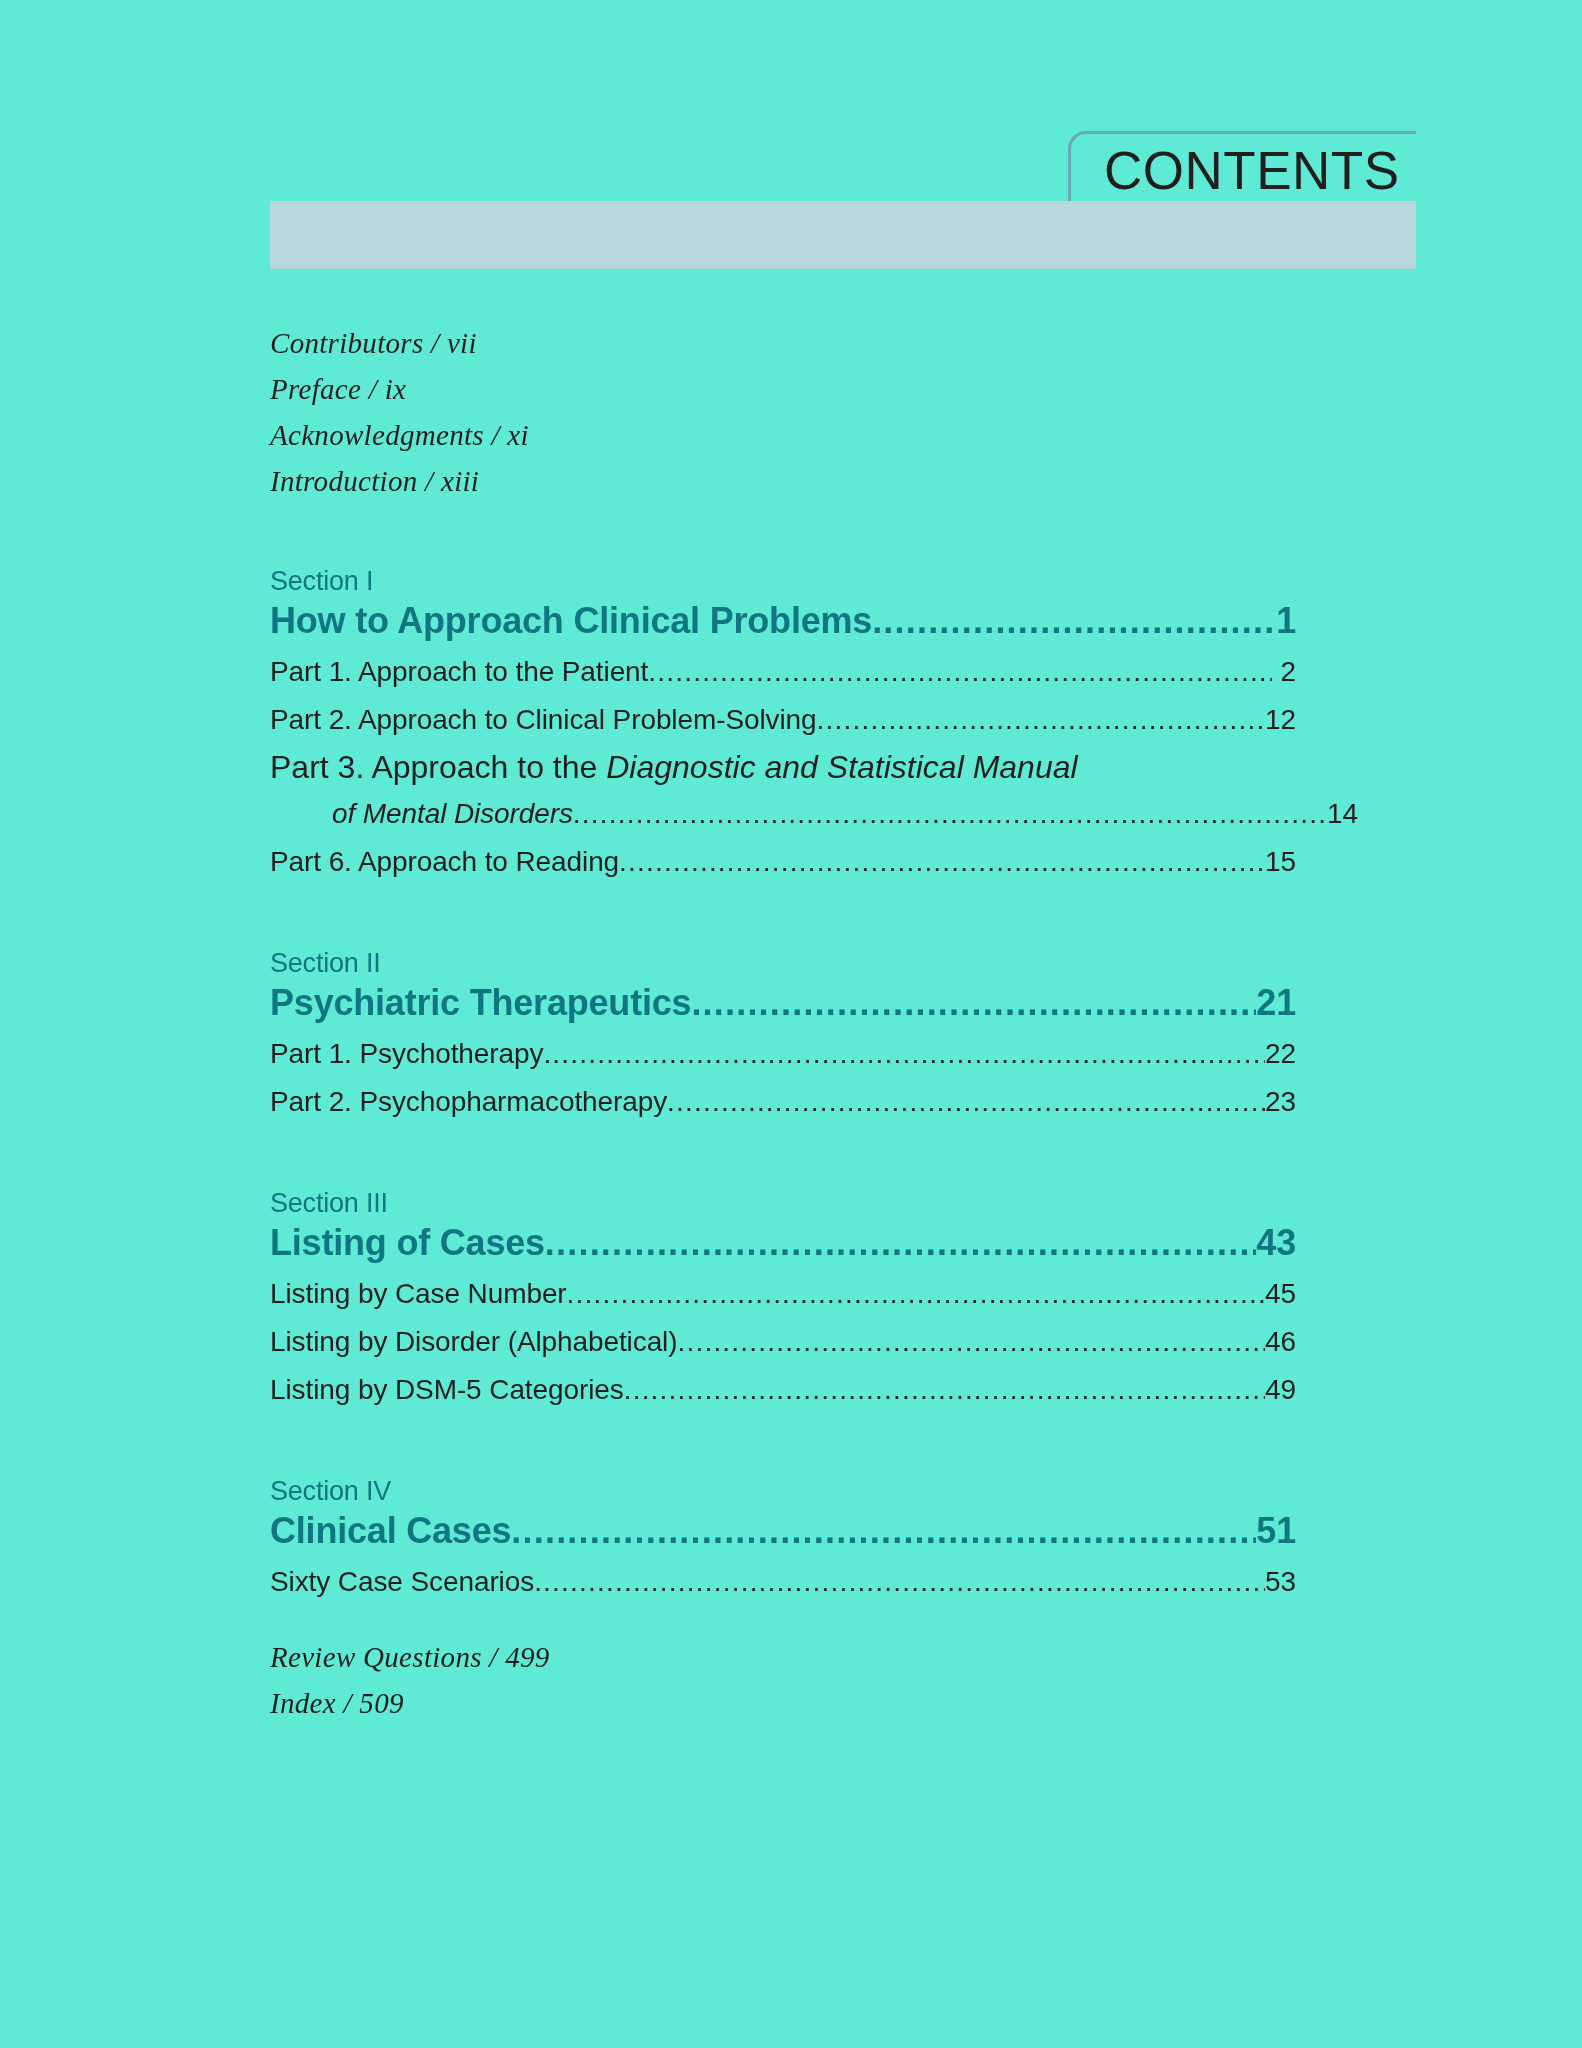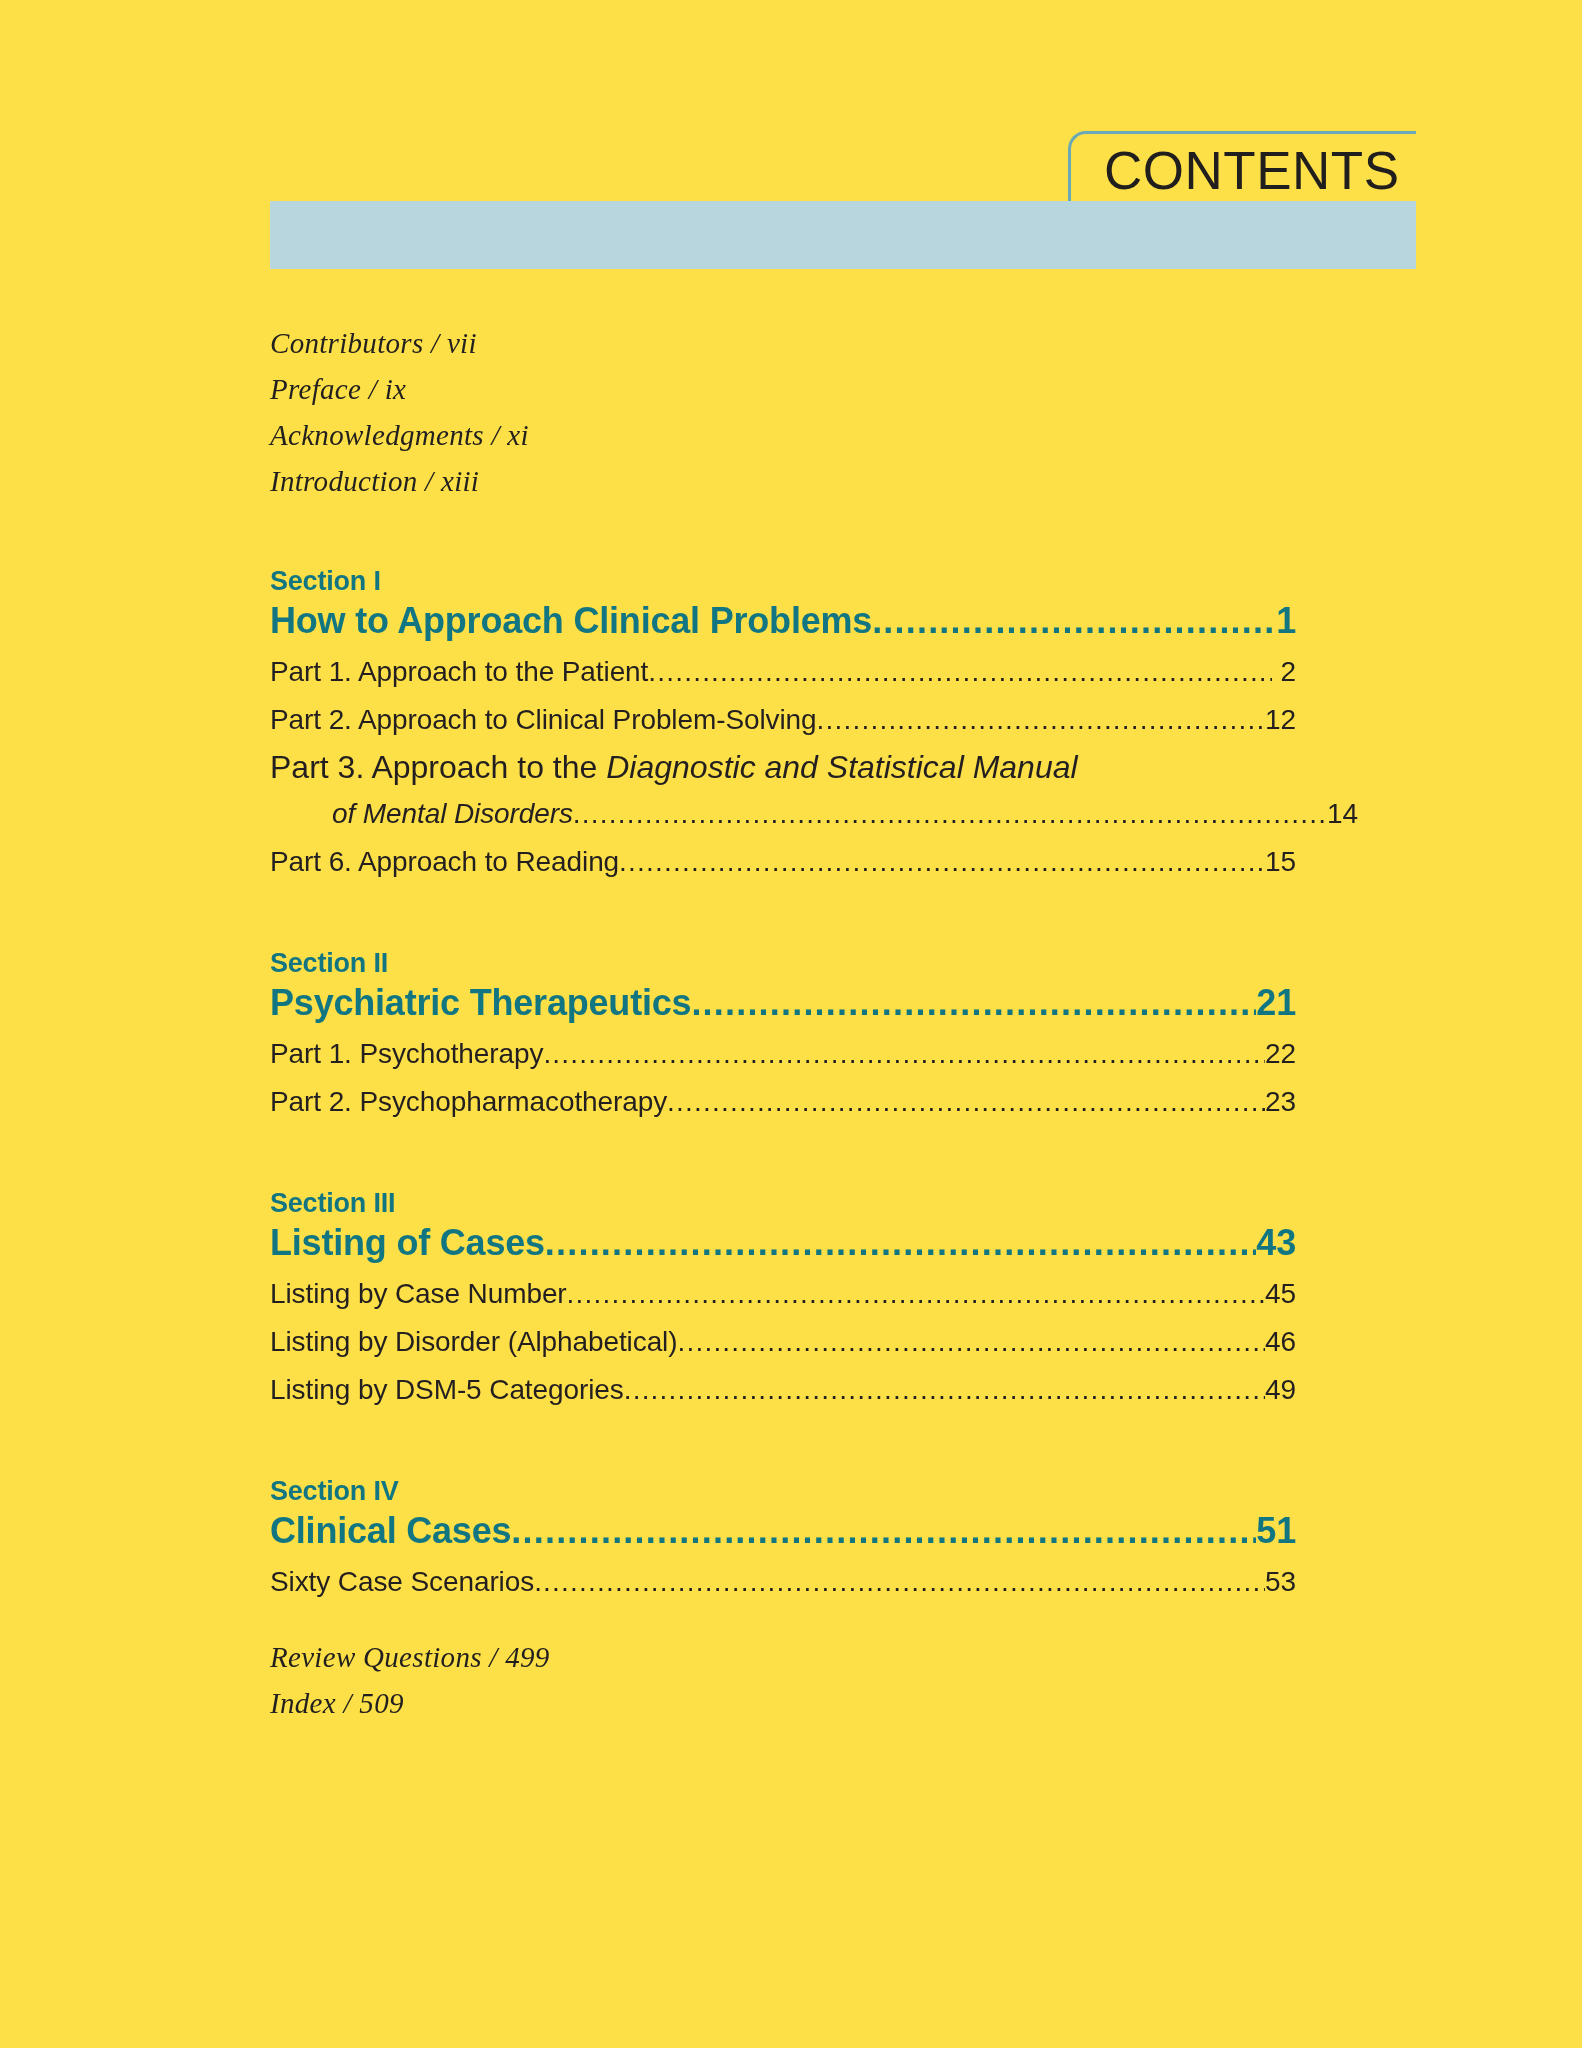--- a/index.html
+++ b/index.html
@@ -12,21 +12,21 @@
     height: 2048px;
     position: relative;
     font-family: "Liberation Sans", sans-serif;
     -webkit-font-smoothing: antialiased;
   }
 
   
   .page {
     position: absolute;
     inset: 0;
-    background: #fde047;
+    background: #5eead4;
     overflow: hidden;
   }
 
   
   .header-zone {
     position: absolute;
     left: 0;
     top: 0;
     width: 1582px;
     height: 280px;
@@ -88,21 +88,21 @@
   }
 
   .front-matter { margin-bottom: 0; }
 
   
   .section { margin-top: 58px; }
   .section:first-of-type { margin-top: 0; }
 
   .section-label {
     color: #127682;
-    font-weight: bold;
+    font-weight: normal;
     font-size: 27px;
     line-height: 38px;
     letter-spacing: -0.2px;
     margin-top: 26px;
   }
 
   
   .toc-row {
     display: flex;
     align-items: flex-end;

